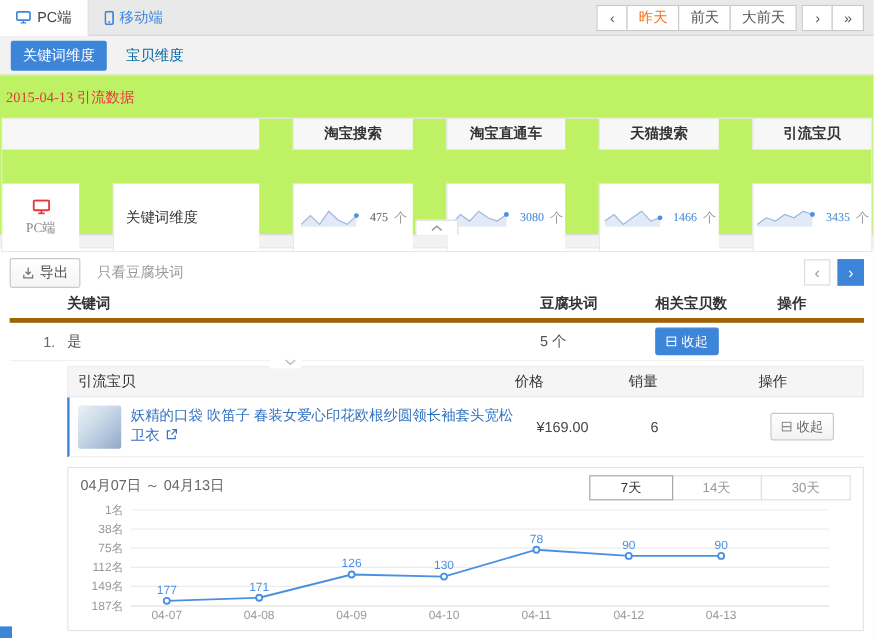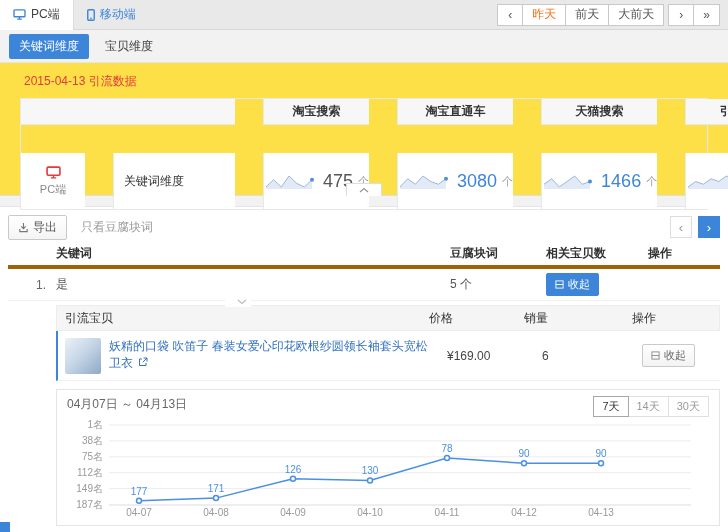--- a/index.html
+++ b/index.html
@@ -16,33 +16,33 @@
   .icon.blue { color:#3d85d9; }
   .icon.red { color:#e4393c; }
   .daynav { margin-left:auto; display:flex; align-items:center; padding-right:8px; gap:5px; }
   .btn-group { display:flex; }
   .nav-btn { height:22px; min-width:26px; padding:0 9px; background:#fff; border:1px solid #c9c9c9; display:flex; align-items:center; justify-content:center; color:#555; margin-left:-1px; cursor:pointer; }
   .nav-btn.orange { color:#f7711a; }
 
   
   .dimbar { height:32px; display:flex; align-items:center; padding:0 9px; gap:16px; }
   .dim-active { background:#3d85d9; color:#fff; padding:4px 10px; border-radius:2px; cursor:pointer; }
-  .dim-plain { color:#404040; cursor:pointer; }
+  .dim-plain { color:#0369a1; cursor:pointer; }
 
   
-  .panel1 { position:relative; background:#fde047; border-top:1px solid #e5e5e5; border-bottom:1px solid #dedede; height:134px; padding:8px 20px 0; }
+  .panel1 { position:relative; background:#bef264; border-top:1px solid #e5e5e5; border-bottom:1px solid #dedede; height:134px; padding:8px 1px 0;font-family:Liberation Serif, serif; }
   .date-title { color:#e4393c; margin:2px 0 8px 4px; }
   .sumtable { display:grid; grid-template-columns:64px 122px repeat(4,1fr); border:1px solid #e8e8e8;gap:28px; }
   .sh { background:#f7f7f7; height:26px; border-bottom:1px solid #e8e8e8; border-left:1px solid #e8e8e8; display:flex; align-items:center; justify-content:center; font-weight:bold; color:#333; }
   .sh.first { grid-column:1/3; border-left:none; }
   .sc { height:56px; border-left:1px solid #e8e8e8; display:flex; align-items:center; justify-content:center; gap:5px; background:#fff; }
   .sc.first { border-left:none; flex-direction:column; gap:3px; }
   .devlabel { color:#888; font-size:11px; }
   .sc.label { justify-content:flex-start; padding-left:10px; color:#333; }
-  .num { color:#3d85d9; font-size:18px; }
+  .num { color:#3d85d9; font-size:10px; }
   .num.gray { color:#555; }
   .unit { color:#999; font-size:11px; }
   .collapse-tab { position:absolute; left:50%; bottom:-1px; transform:translateX(-50%); width:36px; height:13px; background:#fff; border:1px solid #ddd; border-bottom:none; display:flex; align-items:center; justify-content:center; cursor:pointer; }
 
   .gap { height:10px; }
 
   
   .panel2 { background:#fff; border-top:1px solid #e5e5e5; height:326px; padding:6px 8px; }
   .toolbar { display:flex; align-items:center; height:28px; }
   .export-btn { display:inline-flex; align-items:center; gap:4px; border:1px solid #c9c9c9; background:linear-gradient(#fff,#f4f4f4); color:#555; padding:3px 9px; border-radius:2px; cursor:pointer; }
@@ -68,21 +68,21 @@
   .pcell { display:flex; gap:8px; padding-left:7px; align-items:flex-start; }
   .thumb { width:36px; height:36px; border-radius:2px; background:linear-gradient(135deg,#ecf1f6 0%,#c7d7e8 45%,#8fa9c7 100%); flex:0 0 auto; cursor:pointer; }
   .ptitle { color:#3272c1; width:330px; line-height:1.45; cursor:pointer; }
   .ptitle .elink { color:#3272c1; margin-left:2px; }
   .pprice, .psales { color:#444; padding-left:8px; }
 
   .chartbox { margin:8px 0 0 0; border:1px solid #e5e5e5; padding:6px 10px; }
   .chart-head { display:flex; align-items:flex-start; margin-bottom:2px; }
   .chart-range-label { color:#666; }
   .range-btns { margin-left:auto; display:flex; }
-  .rbtn { border:1px solid #e0e0e0; background:#fff; color:#999; padding:2px 8px; font-size:11px; margin-left:-1px; cursor:pointer; font-family:inherit; }
+  .rbtn { border:1px solid #e0e0e0; background:#fff; color:#999; padding:2px 25px; font-size:11px; margin-left:-1px; cursor:pointer; font-family:inherit; }
   .rbtn.active { border-color:#a8a8a8; color:#333; position:relative; z-index:1; }
   #rank-chart { display:block; }
 
   .corner-accent { position:absolute; left:0; bottom:0; width:10px; height:10px; background:#3d85d9; }
 </style>
 </head>
 <body>
 
 <div class="app">
 

